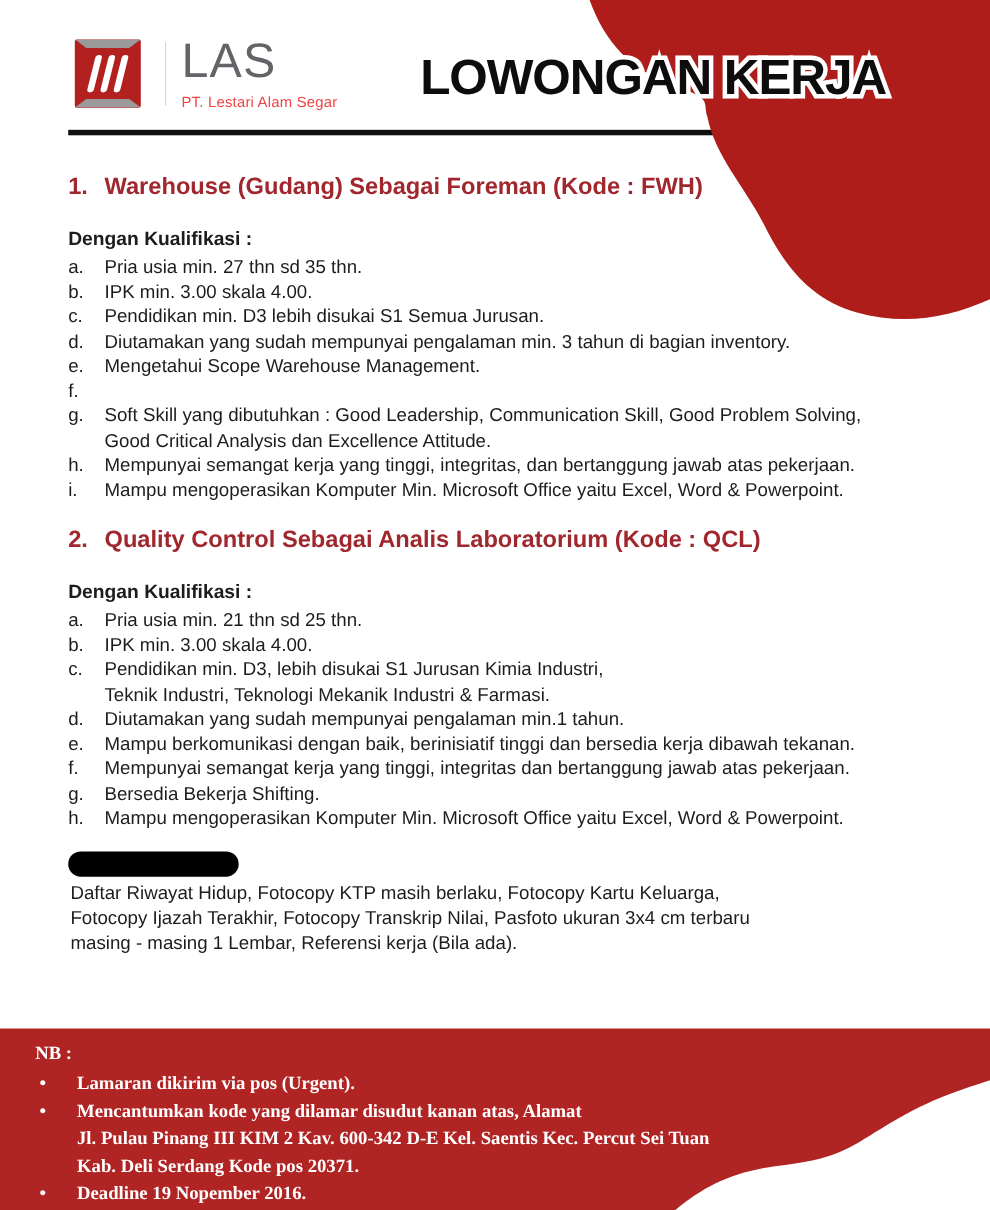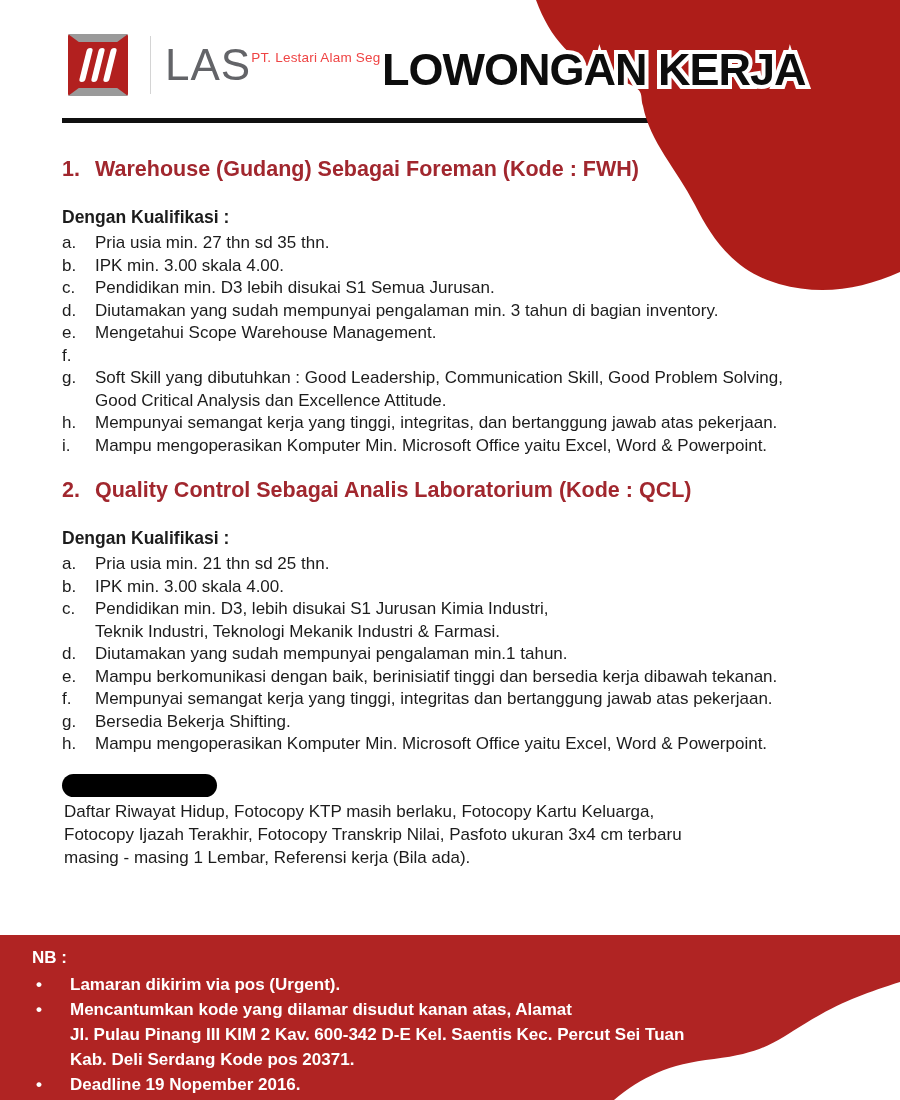--- a/index.html
+++ b/index.html
@@ -11,21 +11,21 @@
   .blob-top{position:absolute;inset:0;width:100%;height:100%;z-index:2;pointer-events:none;}
   
   .header{position:absolute;top:34px;left:68px;display:flex;align-items:center;z-index:3;}
   .logo-mark{position:relative;width:60px;height:62px;background:#b2201f;border-radius:2px;flex:none;}
   .logo-gray-top,.logo-gray-bottom{position:absolute;left:0;width:100%;height:8px;background:#9a9a9a;}
   .logo-gray-top{top:0;clip-path:polygon(0 0,100% 0,82% 100%,18% 100%);}
   .logo-gray-bottom{bottom:0;clip-path:polygon(18% 0,82% 0,100% 100%,0 100%);}
   .logo-bars{position:absolute;inset:0;display:flex;align-items:center;justify-content:center;gap:6px;}
   .logo-bar{display:block;width:6px;height:34px;background:#ffffff;border-radius:3px;transform:skewX(-14deg);}
   .logo-divider{width:1px;height:58px;background:#d4d4d4;margin:0 14px 0 22px;flex:none;}
-  .brand-text{display:flex;flex-direction:row;line-height:1;justify-content:flex-end;}
+  .brand-text{display:flex;flex-direction:column;line-height:1;justify-content:flex-end;}
   .brand-name{font-size:44px;color:#636468;letter-spacing:1px;font-weight:400;}
   .brand-company{font-size:13.5px;color:#ef4444;margin-top:8px;letter-spacing:.2px;}
   .title{
     position:absolute;top:44px;left:382px;margin:0;z-index:3;
     font-size:45px;font-weight:bold;letter-spacing:-1px;color:#0d0d0d;white-space:nowrap;
   }
   .title::before{
     content:attr(data-text);position:absolute;left:0;top:0;z-index:-1;
     -webkit-text-stroke:8px #ffffff;color:#ffffff;
   }
@@ -39,21 +39,21 @@
   .qual-list{margin-top:4px;}
   .qual-item{display:flex;font-size:17px;line-height:22.5px;}
   .li-label{width:33px;flex:none;}
   .li-text{white-space:pre-line;}
   .redacted{margin-top:18px;width:155px;height:23px;background:#000;border-radius:12px;}
   .req-title{margin:14px 0 0;font-size:22px;font-weight:bold;color:#a1272e;line-height:26px;}
   .req-text{margin:3px 2px 0;font-size:17px;line-height:23px;white-space:pre-line;}
   
   .nb-band{position:absolute;left:0;bottom:0;width:900px;height:165px;background:#b02423;z-index:4;}
   .blob-bottom{position:absolute;inset:0;width:100%;height:100%;pointer-events:none;}
-  .nb-inner{position:relative;padding:11px 0 0 32px;color:#ffffff;}
+  .nb-inner{position:relative;padding:11px 0 0 32px;color:#ffffff;font-family:Liberation Serif, serif;}
   .nb-label{font-size:17px;font-weight:bold;line-height:24px;}
   .nb-list{margin-top:2px;}
   .nb-item{display:flex;font-size:17px;font-weight:bold;line-height:25px;}
   .nb-dot{width:34px;flex:none;text-align:left;padding-left:4px;}
   .nb-text{white-space:pre-line;}
 </style>
 </head>
 <body>
 
 <div class="poster">

